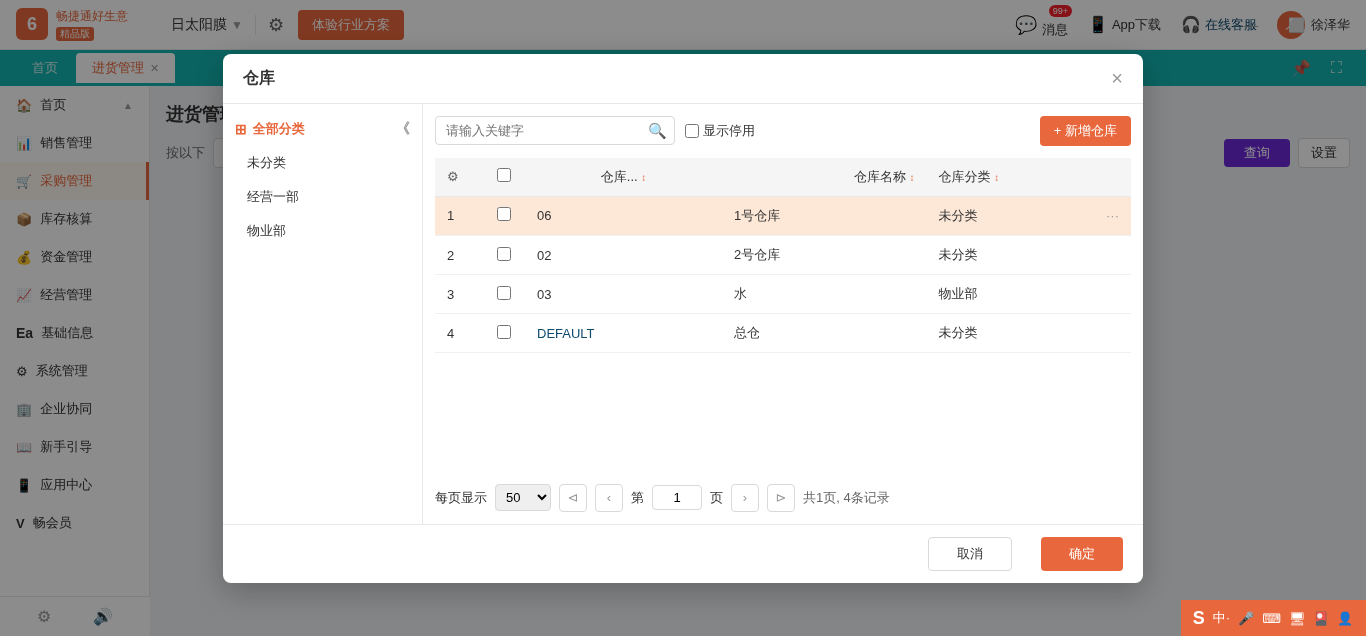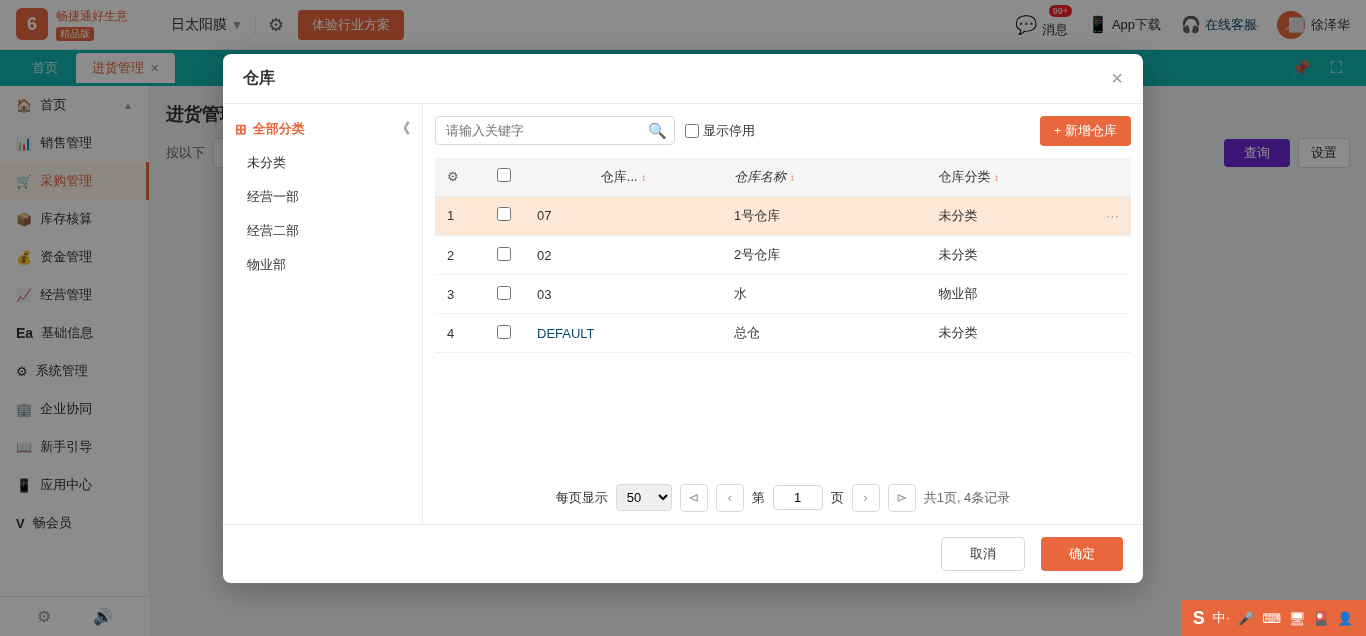--- a/index.html
+++ b/index.html
@@ -162,21 +162,20 @@
     <div style="display:flex;height:420px;">
 
       <div style="width:200px;border-right:1px solid #e8e8e8;padding:8px 0;flex-shrink:0;">
         <div style="display:flex;align-items:center;padding:8px 12px;cursor:pointer;color:#e8673c;font-size:13px;font-weight:bold;gap:6px;">
           <span style="font-size:14px;">⊞</span>
           <span>全部分类</span>
           <span style="margin-left:auto;color:#999;font-size:14px;">《</span>
         </div>
         <div style="padding:8px 24px;cursor:pointer;color:#333;font-size:13px;">未分类</div>
         <div style="padding:8px 24px;cursor:pointer;color:#333;font-size:13px;">经营一部</div>
-        <div style="padding:8px 24px;cursor:pointer;color:#333;font-size:13px;">经营二部</div>
         <div style="padding:8px 24px;cursor:pointer;color:#333;font-size:13px;">物业部</div>
       </div>
 
       <div style="flex:1;display:flex;flex-direction:column;padding:12px;overflow:hidden;">
 
         <div style="display:flex;align-items:center;gap:10px;margin-bottom:12px;">
           <div style="position:relative;display:flex;align-items:center;">
             <input type="text" style="width: 240px; border: 1px solid rgb(217, 217, 217); border-radius: 4px; padding: 6px 30px 6px 10px; font-size: 13px; outline: none;" placeholder="请输入关键字">
             <span style="position:absolute;right:8px;color:#999;cursor:pointer;font-size:15px;">🔍</span>
           </div>
@@ -187,29 +186,29 @@
           <button style="margin-left:auto;background:#e8673c;color:#fff;border:none;border-radius:4px;padding:6px 14px;cursor:pointer;font-size:13px;">+ 新增仓库</button>
         </div>
 
         <div style="flex:1;overflow:auto;">
           <table style="width:100%;border-collapse:collapse;font-size:13px;">
             <thead>
               <tr style="background:#f5f5f5;">
                 <th style="padding:10px 12px;text-align:left;color:#666;font-weight:normal;border-bottom:1px solid #e8e8e8;width:50px;">⚙</th>
                 <th style="padding:10px 12px;text-align:left;color:#333;font-weight:normal;border-bottom:1px solid #e8e8e8;width:40px;"><input type="checkbox" style="width: 14px; height: 14px;"></th>
                 <th style="padding:10px 12px;text-align:center;color:#333;font-weight:normal;border-bottom:1px solid #e8e8e8;cursor:pointer;">仓库... <span style="color:#e8673c;font-size:10px;">↕</span></th>
-                <th style="padding:10px 12px;text-align:left;color:#333;font-weight:normal;border-bottom:1px solid #e8e8e8;cursor:pointer;font-style:italic;">仓库名称 <span style="color:#e8673c;font-size:10px;">↕</span></th>
+                <th style="padding:10px 12px;text-align:right;color:#333;font-weight:normal;border-bottom:1px solid #e8e8e8;cursor:pointer;">仓库名称 <span style="color:#e8673c;font-size:10px;">↕</span></th>
                 <th style="padding:10px 12px;text-align:left;color:#333;font-weight:normal;border-bottom:1px solid #e8e8e8;cursor:pointer;">仓库分类 <span style="color:#e8673c;font-size:10px;">↕</span></th>
               </tr>
             </thead>
             <tbody>
               <tr style="background:#fde8d8;cursor:pointer;">
                 <td style="padding:10px 12px;border-bottom:1px solid #f0f0f0;color:#333;">1</td>
                 <td style="padding:10px 12px;border-bottom:1px solid #f0f0f0;"><input type="checkbox" style="width: 14px; height: 14px;"></td>
-                <td style="padding:10px 12px;border-bottom:1px solid #f0f0f0;color:#333;">07</td>
+                <td style="padding:10px 12px;border-bottom:1px solid #f0f0f0;color:#333;">06</td>
                 <td style="padding:10px 12px;border-bottom:1px solid #f0f0f0;color:#333;">1号仓库</td>
                 <td style="padding:10px 12px;border-bottom:1px solid #f0f0f0;color:#333;display:flex;align-items:center;justify-content:space-between;">未分类 <span style="color:#999;margin-left:auto;">···</span></td>
               </tr>
               <tr style="cursor:pointer;">
                 <td style="padding:10px 12px;border-bottom:1px solid #f0f0f0;color:#333;">2</td>
                 <td style="padding:10px 12px;border-bottom:1px solid #f0f0f0;"><input type="checkbox" style="width: 14px; height: 14px;"></td>
                 <td style="padding:10px 12px;border-bottom:1px solid #f0f0f0;color:#333;">02</td>
                 <td style="padding:10px 12px;border-bottom:1px solid #f0f0f0;color:#333;">2号仓库</td>
                 <td style="padding:10px 12px;border-bottom:1px solid #f0f0f0;color:#333;">未分类</td>
               </tr>
@@ -224,40 +223,40 @@
                 <td style="padding:10px 12px;border-bottom:1px solid #f0f0f0;color:#333;">4</td>
                 <td style="padding:10px 12px;border-bottom:1px solid #f0f0f0;"><input type="checkbox" style="width: 14px; height: 14px;"></td>
                 <td style="padding:10px 12px;border-bottom:1px solid #f0f0f0;color:#0c4a6e;">DEFAULT</td>
                 <td style="padding:10px 12px;border-bottom:1px solid #f0f0f0;color:#333;">总仓</td>
                 <td style="padding:10px 12px;border-bottom:1px solid #f0f0f0;color:#333;">未分类</td>
               </tr>
             </tbody>
           </table>
         </div>
 
-        <div style="display:flex;align-items:center;justify-content:center;gap:8px;font-size:13px;color:#333;">
+        <div style="display:flex;align-items:center;gap:8px;font-size:13px;color:#333;">
           <span>每页显示</span>
           <select style="border:1px solid #d9d9d9;border-radius:4px;padding:4px 6px;font-size:13px;">
             <option>50</option>
             <option>20</option>
             <option>100</option>
           </select>
           <button style="width:28px;height:28px;border:1px solid #d9d9d9;background:#fff;border-radius:4px;cursor:pointer;display:flex;align-items:center;justify-content:center;color:#999;font-size:13px;">⊲</button>
           <button style="width:28px;height:28px;border:1px solid #d9d9d9;background:#fff;border-radius:4px;cursor:pointer;display:flex;align-items:center;justify-content:center;color:#999;font-size:13px;">‹</button>
           <span style="font-size:13px;">第</span>
           <input type="text" value="1" style="width: 50px; border: 1px solid rgb(217, 217, 217); border-radius: 4px; padding: 4px 8px; text-align: center; font-size: 13px;">
           <span style="font-size:13px;">页</span>
           <button style="width:28px;height:28px;border:1px solid #d9d9d9;background:#fff;border-radius:4px;cursor:pointer;display:flex;align-items:center;justify-content:center;color:#999;font-size:13px;">›</button>
           <button style="width:28px;height:28px;border:1px solid #d9d9d9;background:#fff;border-radius:4px;cursor:pointer;display:flex;align-items:center;justify-content:center;color:#999;font-size:13px;">⊳</button>
           <span style="font-size:13px;color:#666;">共1页, 4条记录</span>
         </div>
       </div>
     </div>
 
-    <div style="padding:12px 20px;border-top:1px solid #e8e8e8;display:flex;justify-content:flex-end;gap:16px;">
+    <div style="padding:12px 20px;border-top:1px solid #e8e8e8;display:flex;justify-content:flex-end;gap:29px;">
       <button style="border:1px solid #d9d9d9;background:#fff;color:#333;padding:7px 28px;border-radius:4px;cursor:pointer;font-size:13px;">取消</button>
       <button style="background:#e8673c;border:none;color:#fff;padding:7px 28px;border-radius:4px;cursor:pointer;font-size:13px;">确定</button>
     </div>
   </div>
 </div>
 
 <div style="position:fixed;bottom:0;right:0;height:36px;background:#e8673c;display:flex;align-items:center;padding:0 12px;gap:8px;color:#fff;font-size:13px;z-index:200;">
   <span style="font-size:18px;font-weight:bold;">S</span>
   <span>中·</span>
   <span style="cursor:pointer;">🎤</span>

